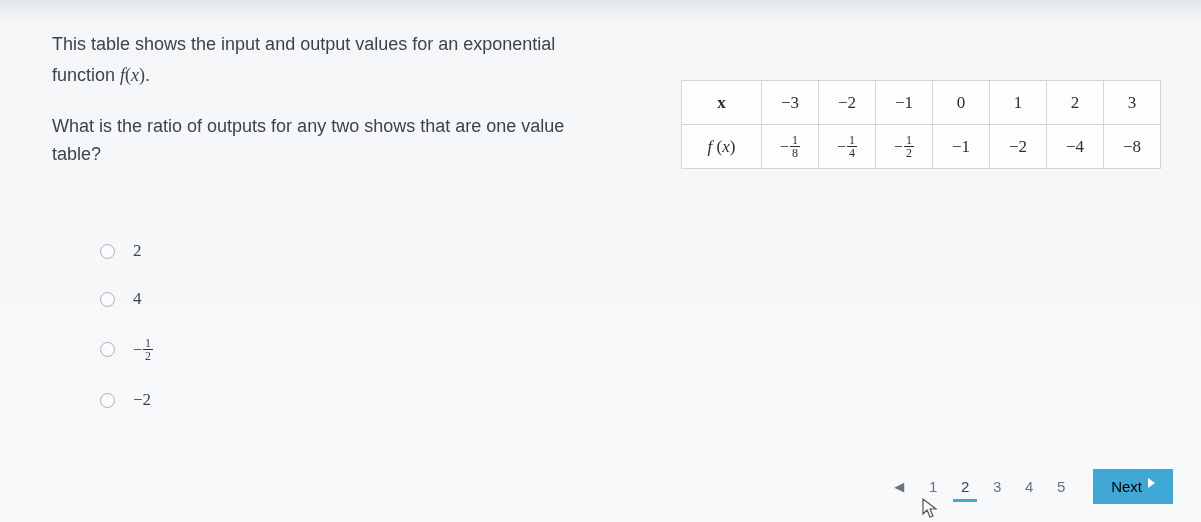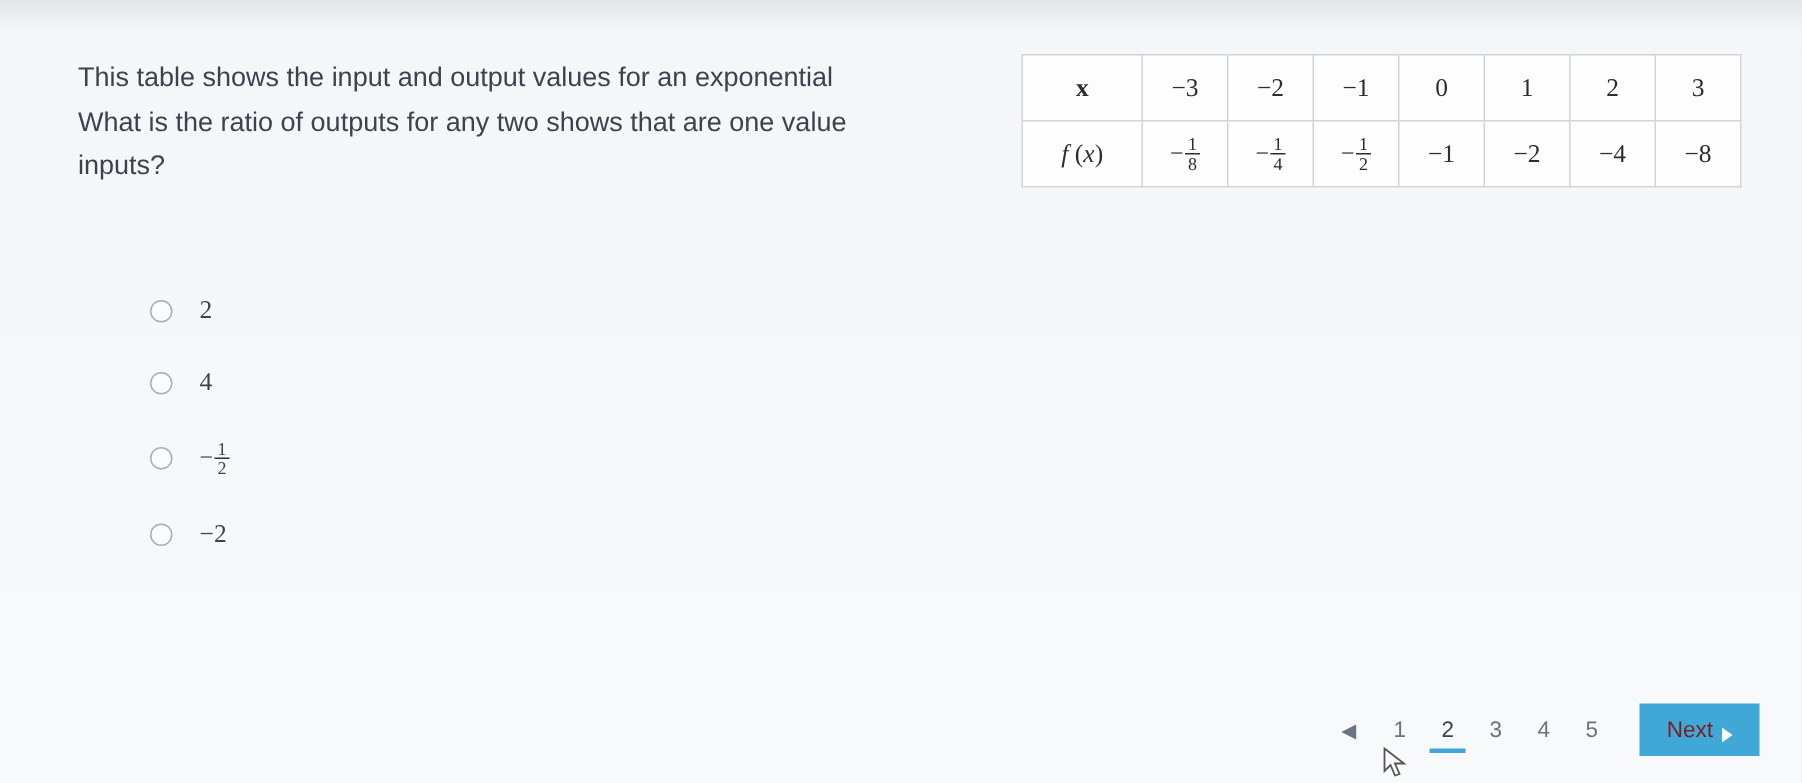--- a/index.html
+++ b/index.html
@@ -104,26 +104,26 @@
     .pg-num.active::after {
       content: '';
       position: absolute;
       left: 4px; right: 4px; bottom: 2px;
       height: 3px;
       background: #3fa8d6;
     }
     .next-btn {
       margin-left: 16px;
       background: #3fa8d6;
-      color: #7f1d1d;
+      color: #000000;
       border: none;
       padding: 9px 18px;
       font-size: 15px;
       display: flex;
-      align-items: flex-end;
+      align-items: flex-start;
       gap: 6px;
       cursor: pointer;
       font-family: Arial, sans-serif;
     }
     .next-btn .tri {
       width: 0; height: 0;
       border-left: 7px solid #fff;
       border-top: 5px solid transparent;
       border-bottom: 5px solid transparent;
     }
@@ -136,22 +136,25 @@
   </style>
 </head>
 <body>
 
 <div class="page">
 
   <div class="content-row">
 
     <div class="question-block">
       <div class="q-line1">This table shows the input and output values for an exponential</div>
+      <div class="q-line2">
+        <span>function </span><span class="fx"><span class="fx-it">f</span>(<span class="fx-it">x</span>)</span><span>.</span>
+      </div>
       <div class="q-line3">What is the ratio of outputs for any two shows that are one value</div>
-      <div class="q-line3">inputs?</div>
+      <div class="q-line3">table?</div>
     </div>
 
     <table class="data-table">
       <tbody>
           <tr>
         <td class="hcell"><span style="font-style:normal;font-weight:bold">x</span></td>
         <td>−3</td>
         <td>−2</td>
         <td>−1</td>
         <td>0</td>

